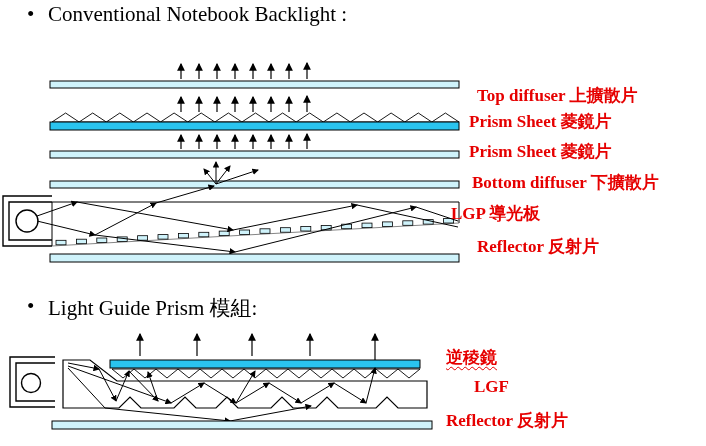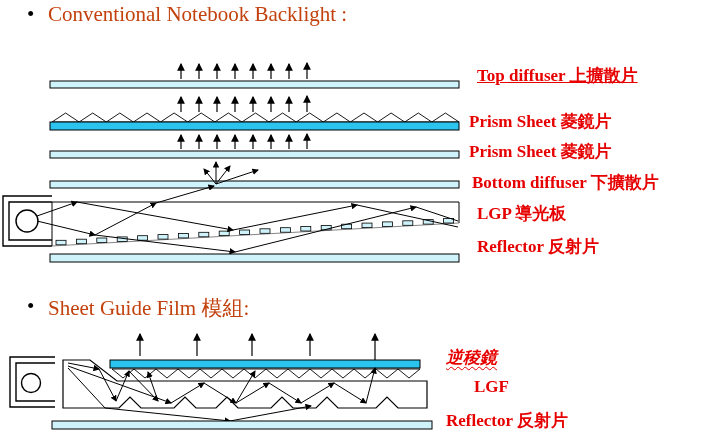--- a/index.html
+++ b/index.html
@@ -1,32 +1,32 @@
 <!DOCTYPE html>
 <html style="--label-red: #e60000; --pale-cyan: #cff3fb; --bright-cyan: #2ac4ef; --outline: #000000;"><head>
 <meta charset="utf-8">
 <style>
   html,body{margin:0;padding:0;background:#fff;}
   #page{position:relative;width:706px;height:446px;background:#fff;overflow:hidden;
         font-family:"Liberation Serif","DejaVu Serif",serif;}
-  .title{position:absolute;font-size:21px;color:#c2410c;white-space:nowrap;}
+  .title{position:absolute;font-size:21px;color:#000000;white-space:nowrap;}
   .bullet{position:absolute;font-size:21px;color:#000;}
   .lbl{position:absolute;font-size:17px;font-weight:bold;color:var(--label-red);white-space:nowrap;}
-  .lbl.wavy{text-decoration:underline wavy var(--label-red);text-underline-offset:3px;text-decoration-thickness:1px;font-style:italic;}
+  .lbl.wavy{text-decoration:underline wavy var(--label-red);text-underline-offset:3px;text-decoration-thickness:1px;}
   svg{position:absolute;left:0;top:0;}
 </style>
 </head>
 <body>
 
 <div id="page">
 
   <div class="bullet" style="left:27px;top:2px;">•</div>
   <div class="title" style="left:48px;top:2px;">Conventional Notebook Backlight :</div>
   <div class="bullet" style="left:27px;top:294px;">•</div>
-  <div class="title" style="left:48px;top:294px;">Sheet Guide Film 模組:</div>
+  <div class="title" style="left:48px;top:294px;">Light Guide Prism 模組:</div>
 
   <svg width="706" height="446" viewBox="0 0 706 446">
     <defs>
       <marker id="ah" viewBox="0 0 10 10" refX="8.5" refY="5" markerWidth="6.5" markerHeight="6.5" orient="auto-start-reverse">
         <path d="M0,0 L10,5 L0,10 z" fill="#000"></path>
       </marker>
     </defs>
 
     <g stroke="#000" stroke-width="1.2">
       <line x1="181" y1="79" x2="181" y2="64" marker-end="url(#ah)"></line>
@@ -167,24 +167,24 @@
 
     <g stroke="#000" stroke-width="1.4" fill="none">
       <path d="M55,357 L10,357 L10,407 L55,407"></path>
       <path d="M55,363 L16,363 L16,401 L55,401"></path>
       <circle cx="31" cy="383" r="9.5" fill="#fff"></circle>
     </g>
 
     <rect x="52" y="421" width="380" height="8" fill="var(--pale-cyan)" stroke="#000" stroke-width="1"></rect>
   </svg>
 
-  <div class="lbl" style="left:477px;top:64px;text-decoration:underline;">Top diffuser 上擴散片</div>
+  <div class="lbl" style="left:477px;top:84px;">Top diffuser 上擴散片</div>
   <div class="lbl" style="left:469px;top:110px;">Prism Sheet 菱鏡片</div>
   <div class="lbl" style="left:469px;top:140px;">Prism Sheet 菱鏡片</div>
   <div class="lbl" style="left:461px;top:171px;margin-left:11px;">Bottom diffuser 下擴散片</div>
-  <div class="lbl" style="left:477px;top:202px;">LGP 導光板</div>
+  <div class="lbl" style="left:451px;top:202px;">LGP 導光板</div>
   <div class="lbl" style="left:477px;top:235px;">Reflector 反射片</div>
 
   <div class="lbl wavy" style="left:446px;top:346px;">逆稜鏡</div>
   <div class="lbl" style="left:446px;top:377px;margin-left:28px;">LGF</div>
   <div class="lbl" style="left:446px;top:409px;">Reflector 反射片</div>
 
 </div>
 
 </body></html>

